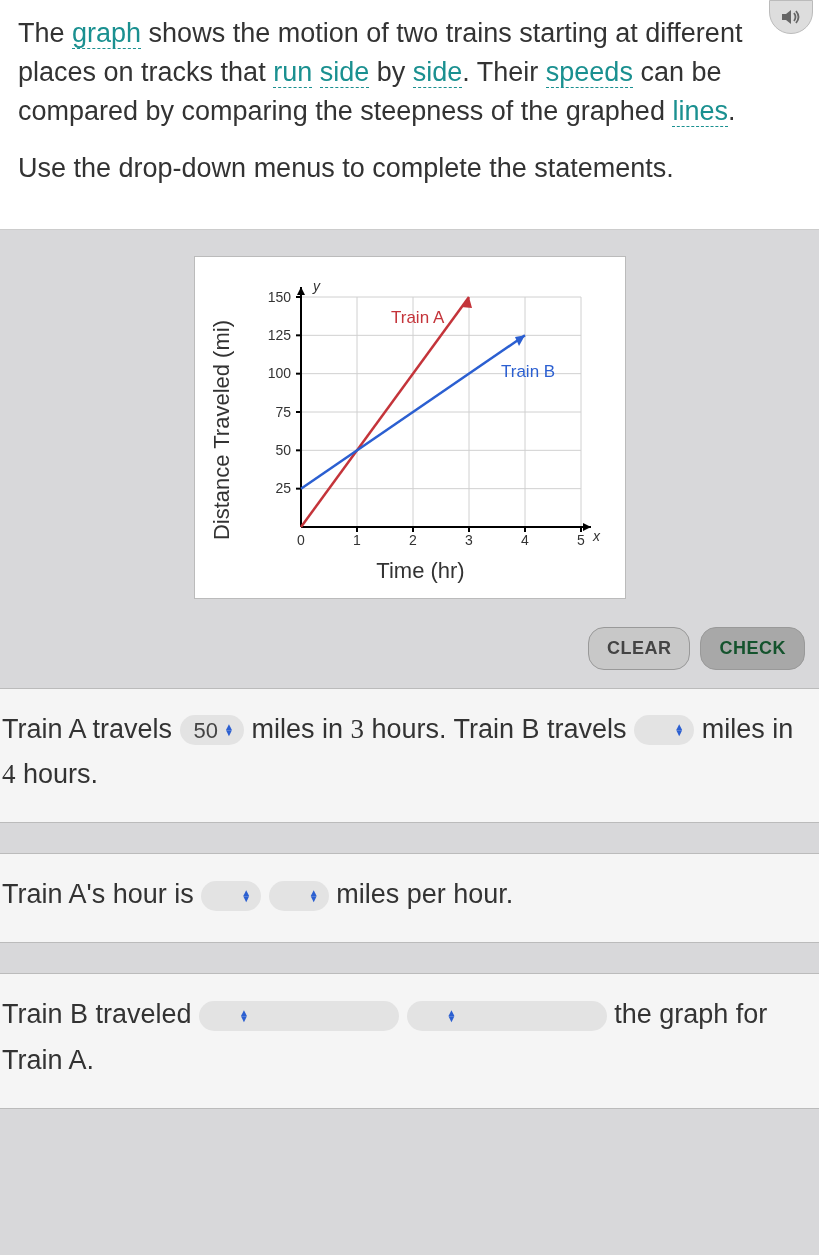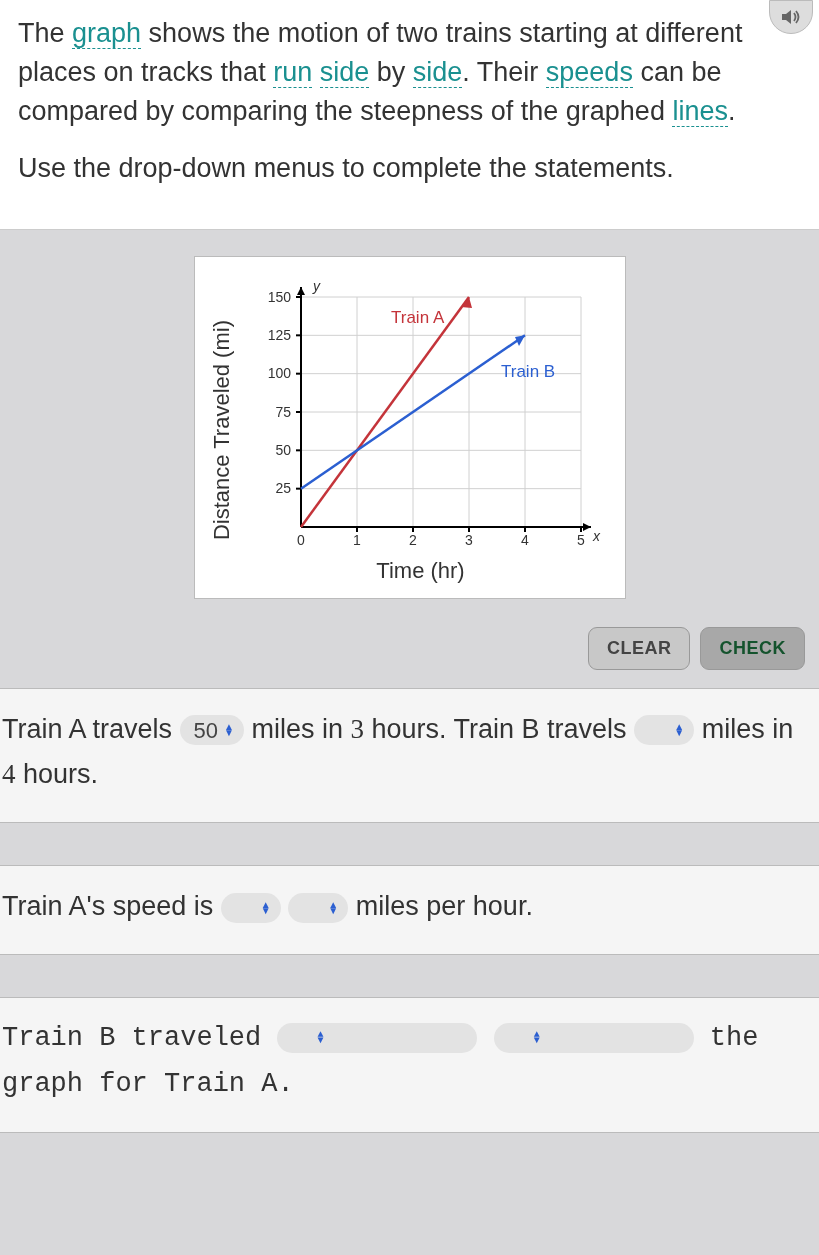--- a/index.html
+++ b/index.html
@@ -59,39 +59,39 @@
 
 .buttons-row {
   display: flex;
   justify-content: flex-end;
   gap: 10px;
   padding: 10px 14px 18px 14px;
   background: #d8d8da;
 }
 .btn {
   border: 1px solid #999;
-  border-radius: 9px;
+  border-radius: 16px;
   padding: 10px 18px;
   font-size: 18px;
   font-weight: bold;
   cursor: pointer;
   letter-spacing: 0.5px;
 }
 .btn-clear { background: #c8c8c8; color: #444; }
 .btn-check { background: #a8a8a8; color: #14532d; }
 
 .answer-block {
   background: #f5f5f5;
   border-top: 1px solid #bbb;
   border-bottom: 1px solid #bbb;
   padding: 18px 8px 24px 2px;
   font-size: 27px;
   color: #333;
   line-height: 1.7;
-  margin-bottom: 42px;
+  margin-bottom: 30px;
 }
 .dd {
   display: inline-flex;
   align-items: center;
   background: #e3e3e3;
   border-radius: 16px;
   padding: 2px 10px 2px 14px;
   font-size: 22px;
   color: #444;
   min-width: 50px;
@@ -220,33 +220,33 @@
   </span>
   <span> miles in </span><span class="num-style">3</span><span> hours. Train B travels </span>
   <span class="dd med">
     <span class="val"></span>
     <span class="arrows">▲<br>▼</span>
   </span>
   <span> miles in </span><span class="num-style">4</span><span> hours.</span>
 </div>
 
 <div class="answer-block">
-  <span>Train A's speed is </span>
+  <span>Train A's hour is </span>
   <span class="dd med">
     <span class="val"></span>
     <span class="arrows">▲<br>▼</span>
   </span>
   <span class="dd med">
     <span class="val"></span>
     <span class="arrows">▲<br>▼</span>
   </span>
   <span> miles per hour.</span>
 </div>
 
-<div class="answer-block" style="margin-bottom:8px;font-family:Liberation Mono, monospace;">
+<div class="answer-block" style="margin-bottom:8px;">
   <span>Train B traveled </span>
   <span class="dd wide">
     <span class="val"></span>
     <span class="arrows">▲<br>▼</span>
   </span>
   <span class="dd wide">
     <span class="val"></span>
     <span class="arrows">▲<br>▼</span>
   </span>
   <span> the graph for Train A.</span>

